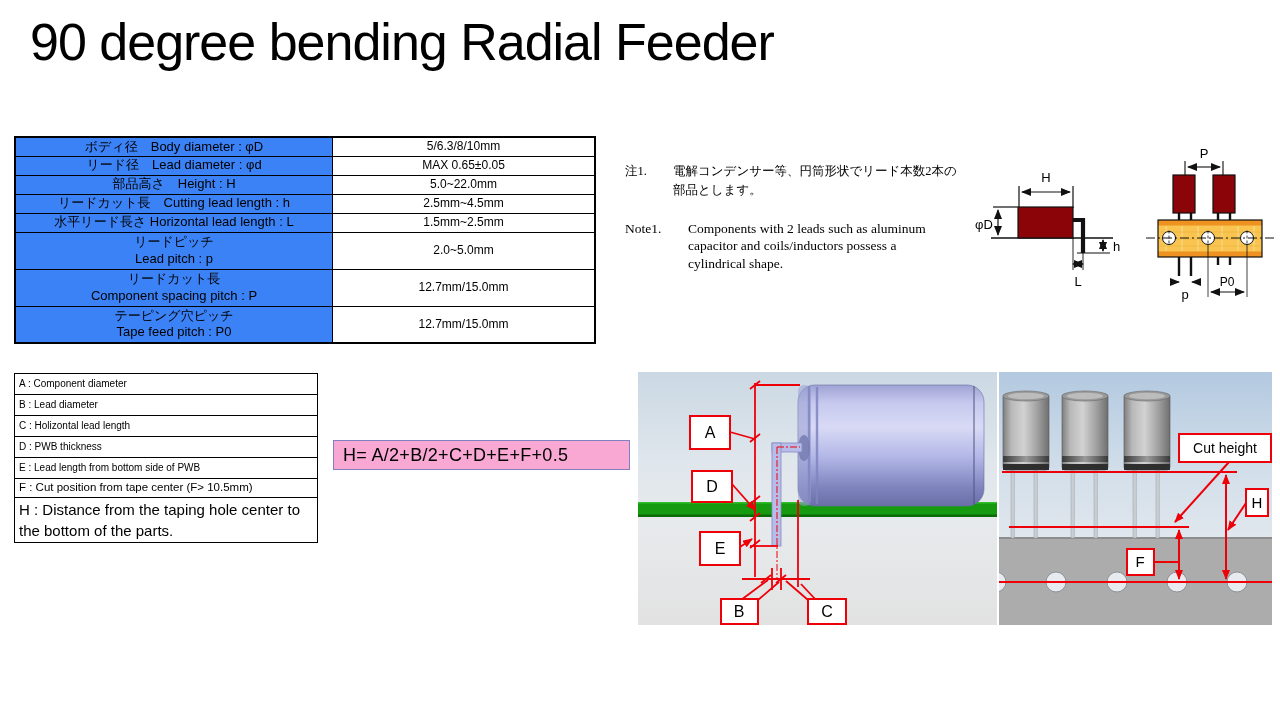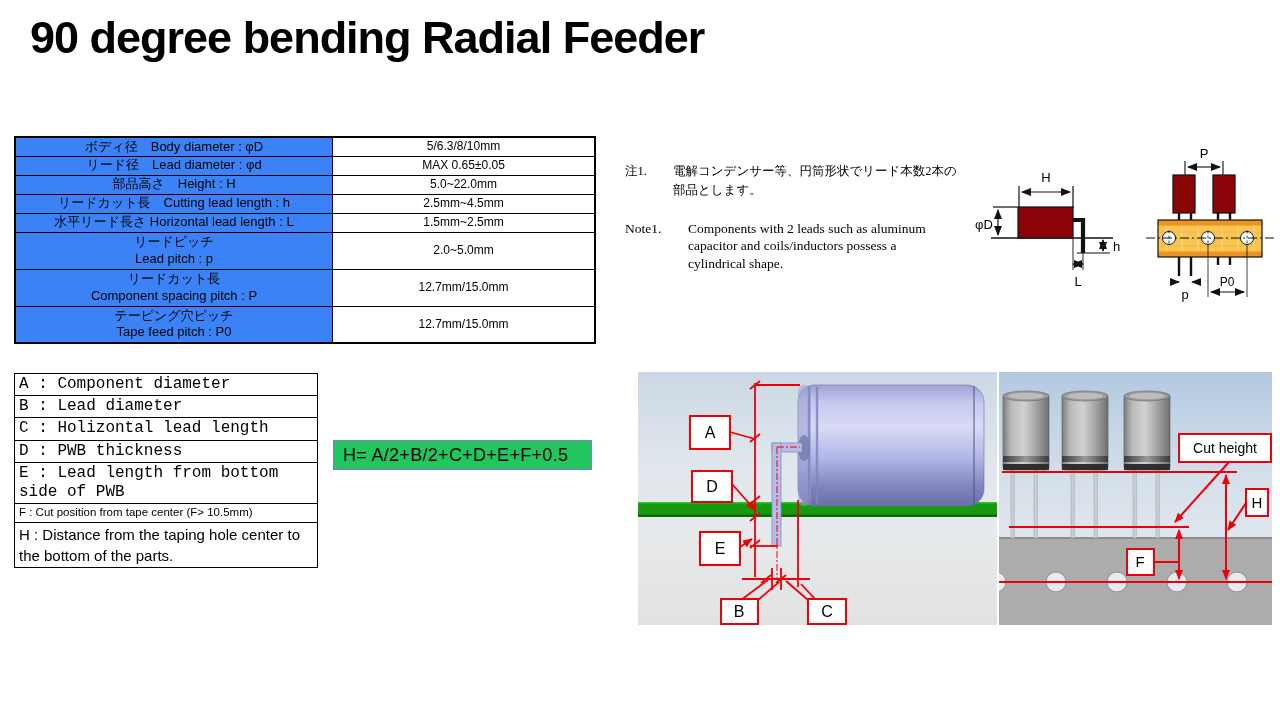--- a/index.html
+++ b/index.html
@@ -1,20 +1,20 @@
 <!DOCTYPE html>
 <html><head>
 <meta charset="utf-8">
 <style>
   html,body{margin:0;padding:0;background:#fff;}
   .slide{position:relative;width:1280px;height:720px;background:#ffffff;overflow:hidden;
          font-family:"Liberation Sans","DejaVu Sans",sans-serif;color:#000;}
 
   
-  .title{position:absolute;left:30px;top:12px;font-size:45px;font-weight:bold;
+  .title{position:absolute;left:30px;top:12px;font-size:52px;font-weight:normal;
          letter-spacing:-1px;white-space:nowrap;}
 
   
   table.spec{position:absolute;left:14px;top:136px;width:582px;border-collapse:collapse;
              table-layout:fixed;border:2px solid #000;}
   table.spec td{border:1px solid #000;text-align:center;vertical-align:middle;padding:0;line-height:1.25;}
   table.spec td.lab{width:316px;background:#3b82f6;font-size:13px;}
   table.spec td.val{font-size:12px;}
   table.spec tr.single{height:19px;}
   table.spec tr.dbl{height:37px;}
@@ -27,29 +27,29 @@
   .note-label{flex:0 0 48px;}
   .note-row.en .note-label{flex:0 0 63px;}
   .note-text{flex:1;}
   .note-row.ja .note-text{max-width:286px;}
   .note-row.en .note-text{max-width:258px;}
 
   
   table.legend{position:absolute;left:14px;top:373px;width:304px;border-collapse:collapse;
                table-layout:fixed;border:1px solid #000;}
   table.legend td{border:1px solid #000;text-align:left;padding:1px 4px;line-height:1.2;}
-  table.legend tr.lg-n td{font-size:16px;height:18px;font-family:Liberation Mono, monospace;}
+  table.legend tr.lg-n td{font-size:10px;height:18px;}
   table.legend tr.lg-s td{font-size:11.5px;height:16px;}
   table.legend tr.lg-b td{font-size:15px;height:42px;line-height:1.4;}
 
   
-  .formula{position:absolute;left:333px;top:440px;width:259px;height:30px;
+  .formula{position:absolute;left:333px;top:440px;width:297px;height:30px;
            border:1px solid #8080c0;display:flex;align-items:center;
            font-size:18px;padding-left:9px;box-sizing:border-box;letter-spacing:0.3px;
-           background:#22c55e;white-space:nowrap;}
+           background:#f9a8d4;white-space:nowrap;}
 
   svg{position:absolute;display:block;}
   svg text{font-family:"Liberation Sans","DejaVu Sans",sans-serif;}
 </style>
 </head>
 <body>
 
 <div class="slide">
 
   <div class="title">90 degree bending Radial Feeder</div>

